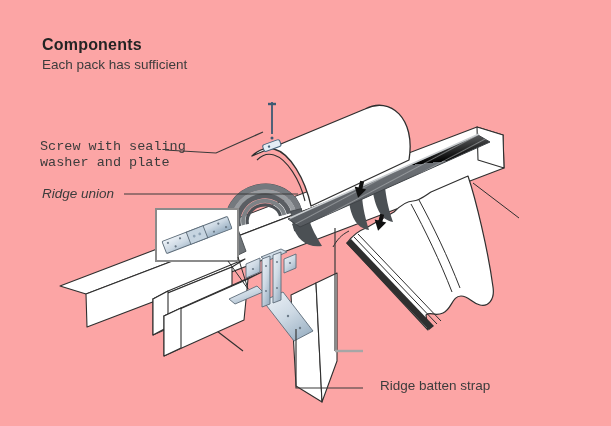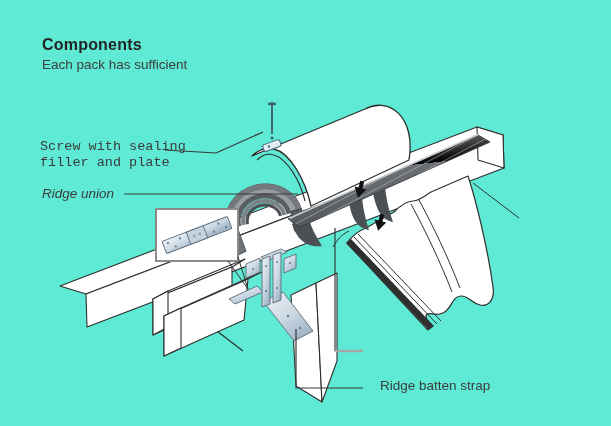--- a/index.html
+++ b/index.html
@@ -1,17 +1,17 @@
 <!DOCTYPE html>
 <html><head>
 <meta charset="utf-8">
 <style>
   html,body{margin:0;padding:0;background:#ffffff;}
   .page{
-    position:relative;width:611px;height:426px;background:#5eead4;overflow:hidden;
+    position:relative;width:611px;height:426px;background:#fca5a5;overflow:hidden;
     font-family:"Liberation Sans","DejaVu Sans",sans-serif;color:#3a3a3a;
   }
   .title{position:absolute;left:42px;top:36px;font-size:16px;font-weight:bold;color:#242424;letter-spacing:.2px;}
   .intro{position:absolute;left:42px;top:57px;font-size:13.5px;line-height:15.5px;color:#3c3c3c;}
   .lbl{position:absolute;font-size:13.5px;line-height:16px;color:#3c3c3c;white-space:nowrap;}
   .lbl-screw{left:40px;top:139px;font-family:Liberation Mono, monospace;}
   .lbl-union{left:42px;top:186px;font-style:italic;}
   .lbl-vent{left:366px;top:340px;}
   .lbl-strap{left:380px;top:378px;}
   svg{position:absolute;left:0;top:0;}
@@ -167,21 +167,21 @@
 
   <div class="title">Components</div>
 
   <div class="intro">
     <span>Each pack has sufficient</span><br>
     <br>
   </div>
 
   <div class="lbl lbl-screw">
     <span>Screw with sealing</span><br>
-    <span>filler and plate</span>
+    <span>washer and plate</span>
   </div>
 
   <div class="lbl lbl-union">Ridge union</div>
 
 
   <div class="lbl lbl-strap">Ridge batten strap</div>
 
 </div>
 
 </body></html>

